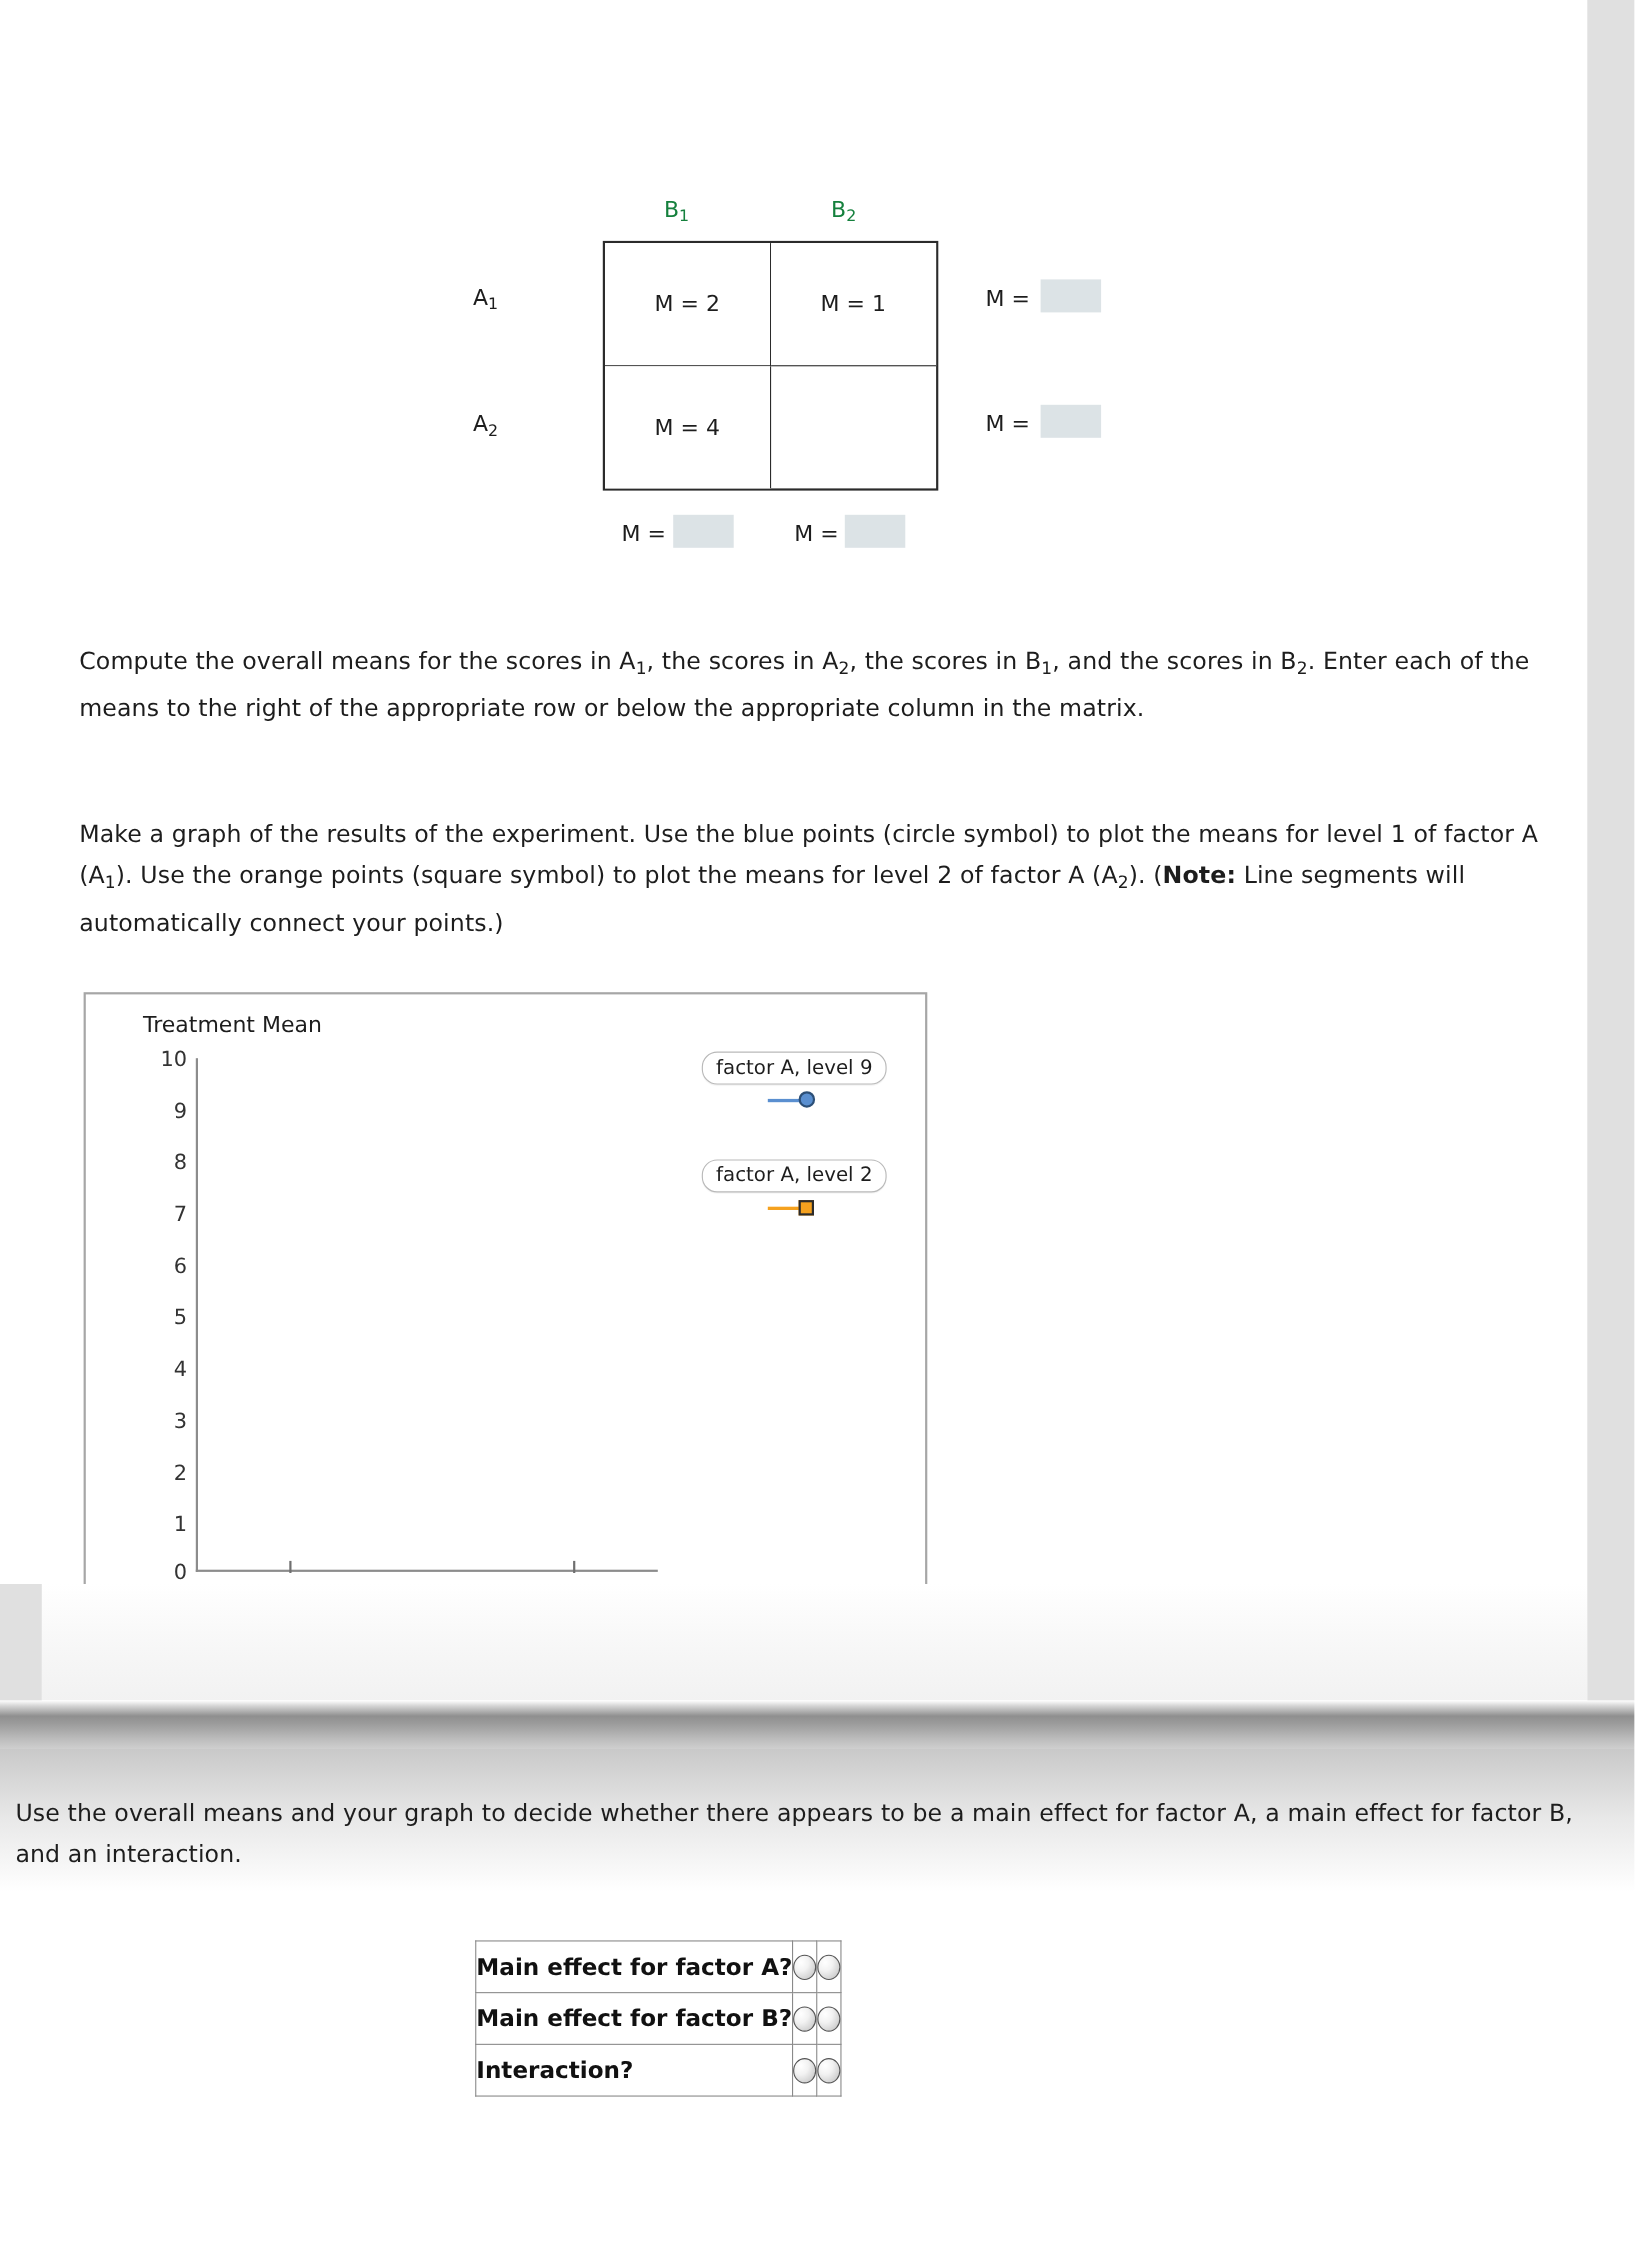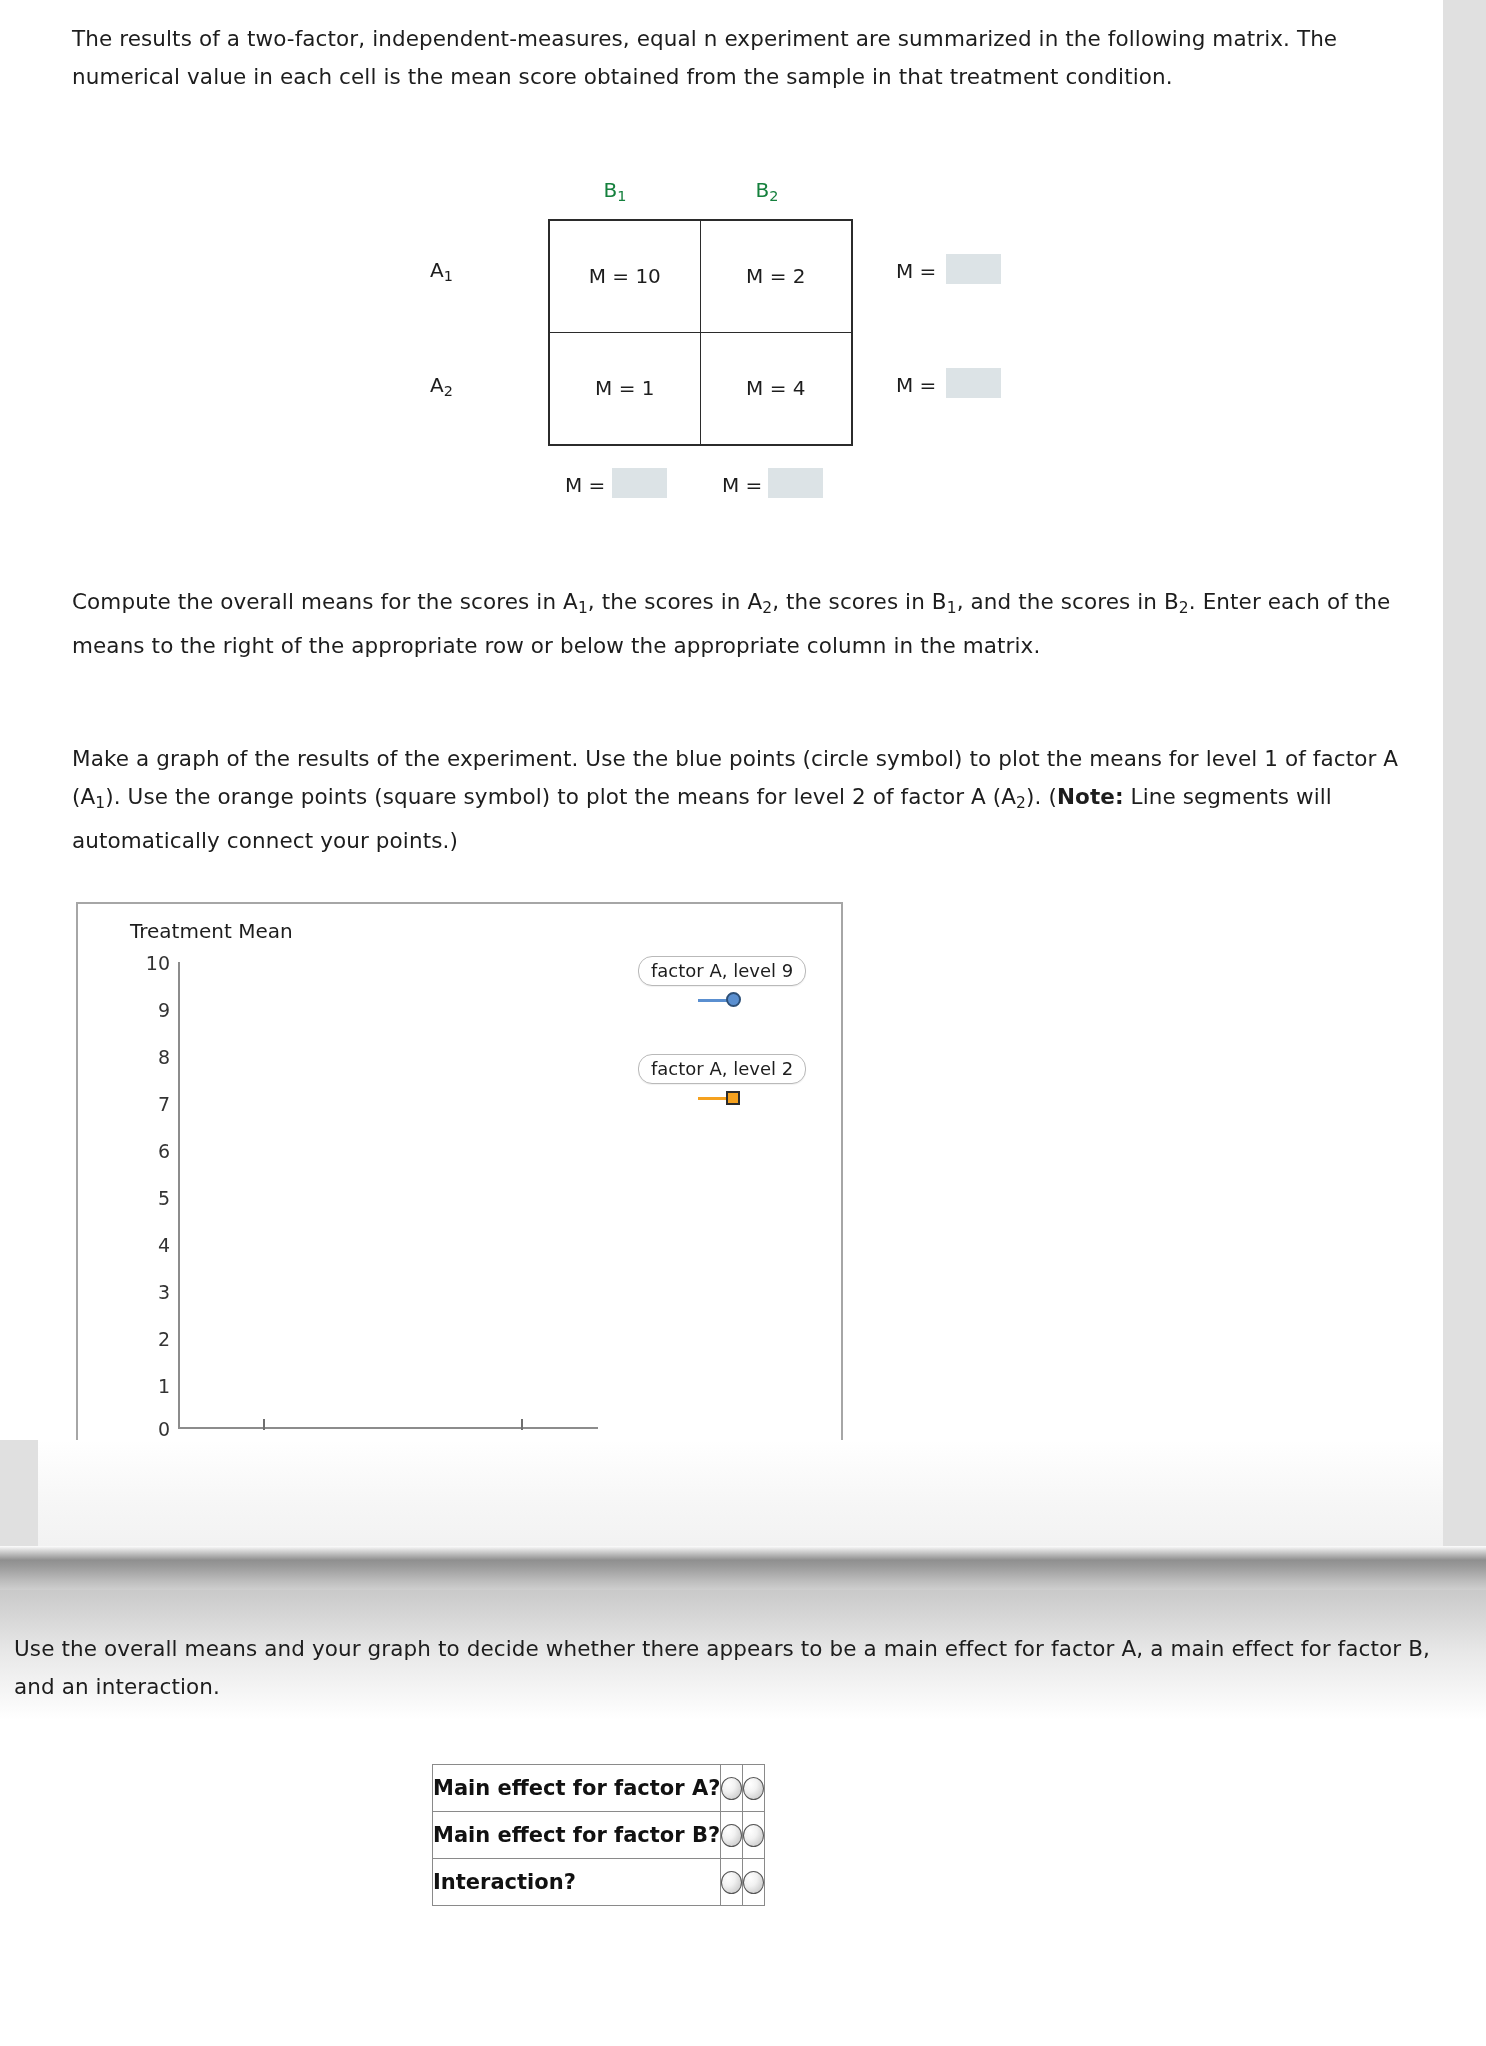--- a/index.html
+++ b/index.html
@@ -273,35 +273,30 @@
     vertical-align: middle;
   }
 </style>
 </head>
 <body>
 
 <div class="page">
 
   <div class="scroll-pane">
 
-    <div class="para" style="left:72px; top:20px; width:1330px;">
-      <span>The results of a two-factor, independent-measures, equal n experiment are summarized in the following matrix. The</span>
-      <span>numerical value in each cell is the mean score obtained from the sample in that treatment condition.</span>
-    </div>
 
     <div>
 
       <div class="col-head ch1"><span>B</span><sub>1</sub></div>
       <div class="col-head ch2"><span>B</span><sub>2</sub></div>
 
       <div class="row-head rh1"><span>A</span><sub>1</sub></div>
       <div class="row-head rh2"><span>A</span><sub>2</sub></div>
 
       <div class="grid">
-        <div class="cell">M = 10</div>
         <div class="cell">M = 2</div>
         <div class="cell">M = 1</div>
         <div class="cell">M = 4</div>
       </div>
 
       <div class="m-label ml-r1">M =</div>
       <input class="m-box mb-r1" type="text" value="" style="">
 
       <div class="m-label ml-r2">M =</div>
       <input class="m-box mb-r2" type="text" value="" style="">

